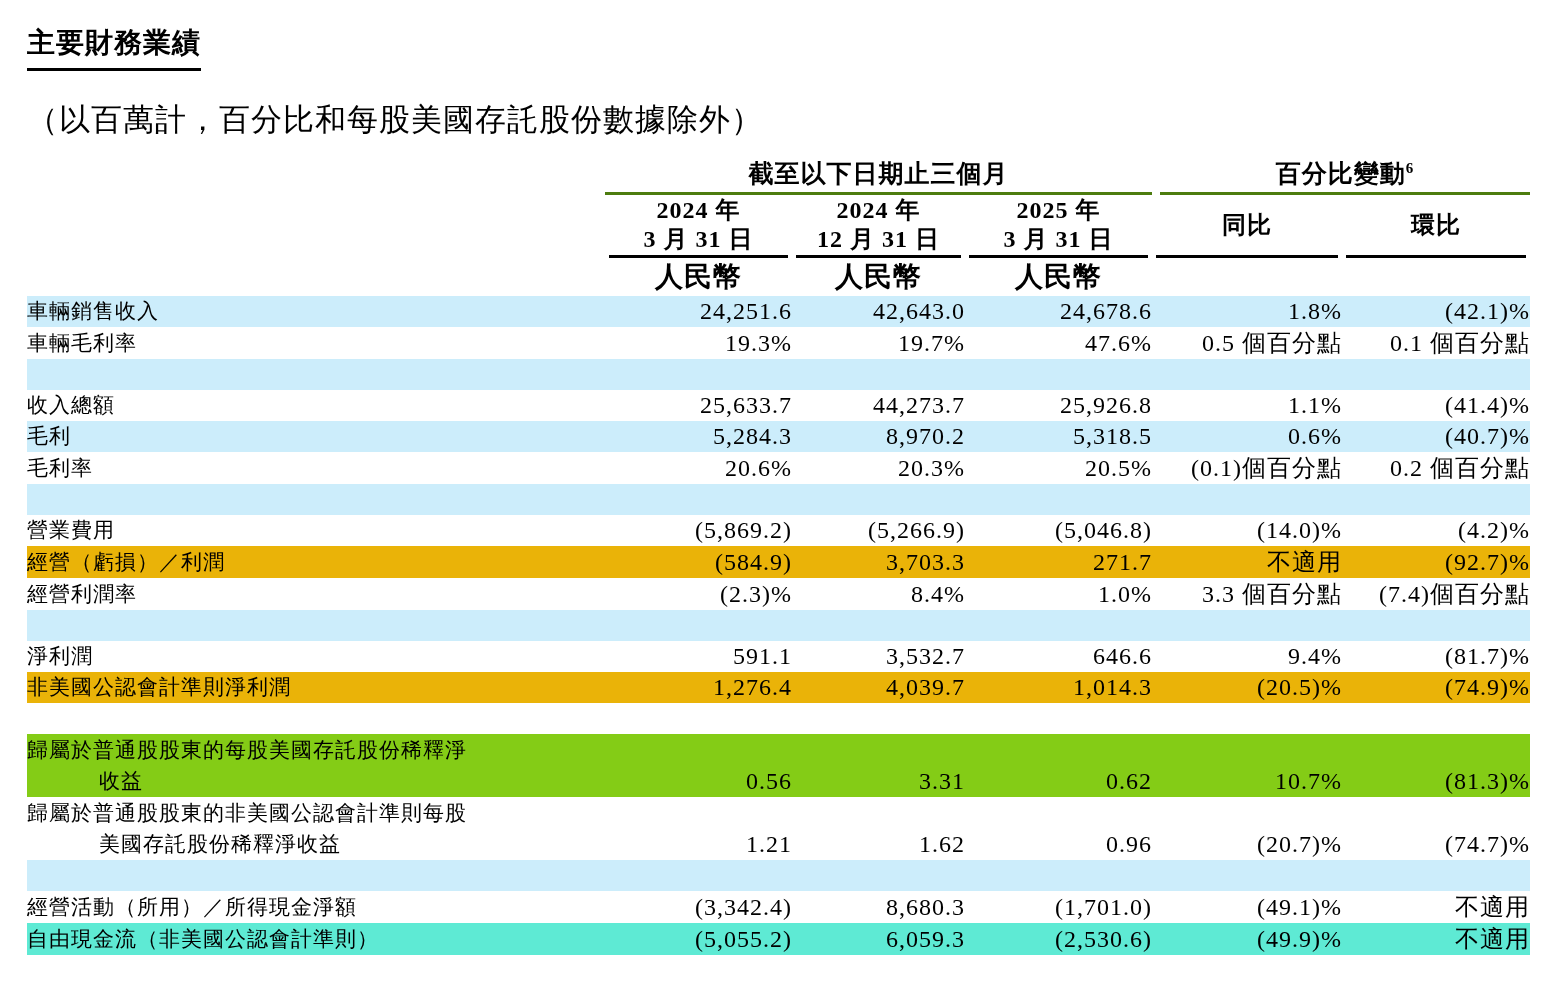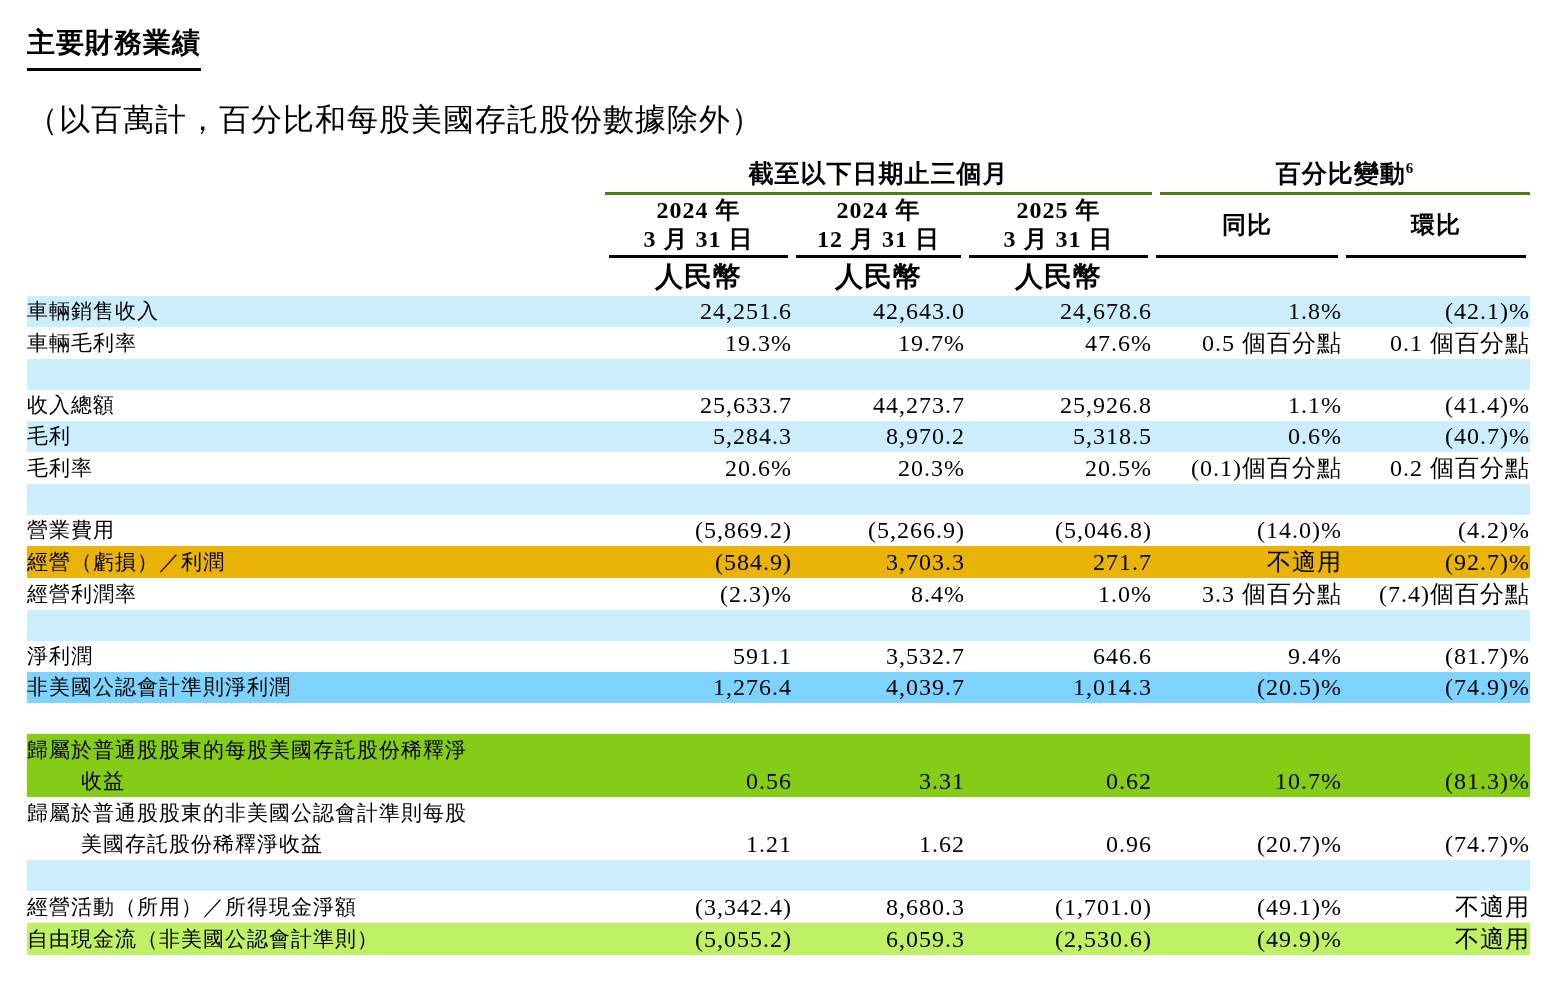--- a/index.html
+++ b/index.html
@@ -89,21 +89,21 @@
   tbody tr.data-row td { height: 31px; vertical-align: middle; }
   tbody tr.two-line td { height: 63px; }
   tbody tr.spacer-row td { height: 31px; }
   td.lbl {
     text-align: left;
     font-size: 21px;
     letter-spacing: 1px;
     line-height: 31px;
     white-space: nowrap;
   }
-  td.lbl .indent { padding-left: 54px; }
+  td.lbl .indent { padding-left: 72px; }
   td.val {
     text-align: right;
     font-size: 24px;
     letter-spacing: 1px;
     padding-right: 2px;
     white-space: nowrap;
   }
   tbody tr.two-line td.val { vertical-align: bottom; line-height: 31px; }
 </style>
 </head>
@@ -263,21 +263,21 @@
           <td colspan="6"></td>
         </tr>
         <tr class="data-row">
           <td class="lbl">淨利潤</td>
           <td class="val">591.1</td>
           <td class="val">3,532.7</td>
           <td class="val">646.6</td>
           <td class="val">9.4%</td>
           <td class="val">(81.7)%</td>
         </tr>
-        <tr class="data-row" style="background: #7dd3fc;">
+        <tr class="data-row" style="background: #eab308;">
           <td class="lbl">非美國公認會計準則淨利潤</td>
           <td class="val">1,276.4</td>
           <td class="val">4,039.7</td>
           <td class="val">1,014.3</td>
           <td class="val">(20.5)%</td>
           <td class="val">(74.9)%</td>
         </tr>
         <tr class="spacer-row">
           <td colspan="6"></td>
         </tr>
@@ -307,21 +307,21 @@
           <td colspan="6"></td>
         </tr>
         <tr class="data-row">
           <td class="lbl">經營活動（所用）／所得現金淨額</td>
           <td class="val">(3,342.4)</td>
           <td class="val">8,680.3</td>
           <td class="val">(1,701.0)</td>
           <td class="val">(49.1)%</td>
           <td class="val">不適用</td>
         </tr>
-        <tr class="data-row" style="background: #bef264;">
+        <tr class="data-row" style="background: #5eead4;">
           <td class="lbl">自由現金流（非美國公認會計準則）</td>
           <td class="val">(5,055.2)</td>
           <td class="val">6,059.3</td>
           <td class="val">(2,530.6)</td>
           <td class="val">(49.9)%</td>
           <td class="val">不適用</td>
         </tr>
       </tbody>
   </table>
 

